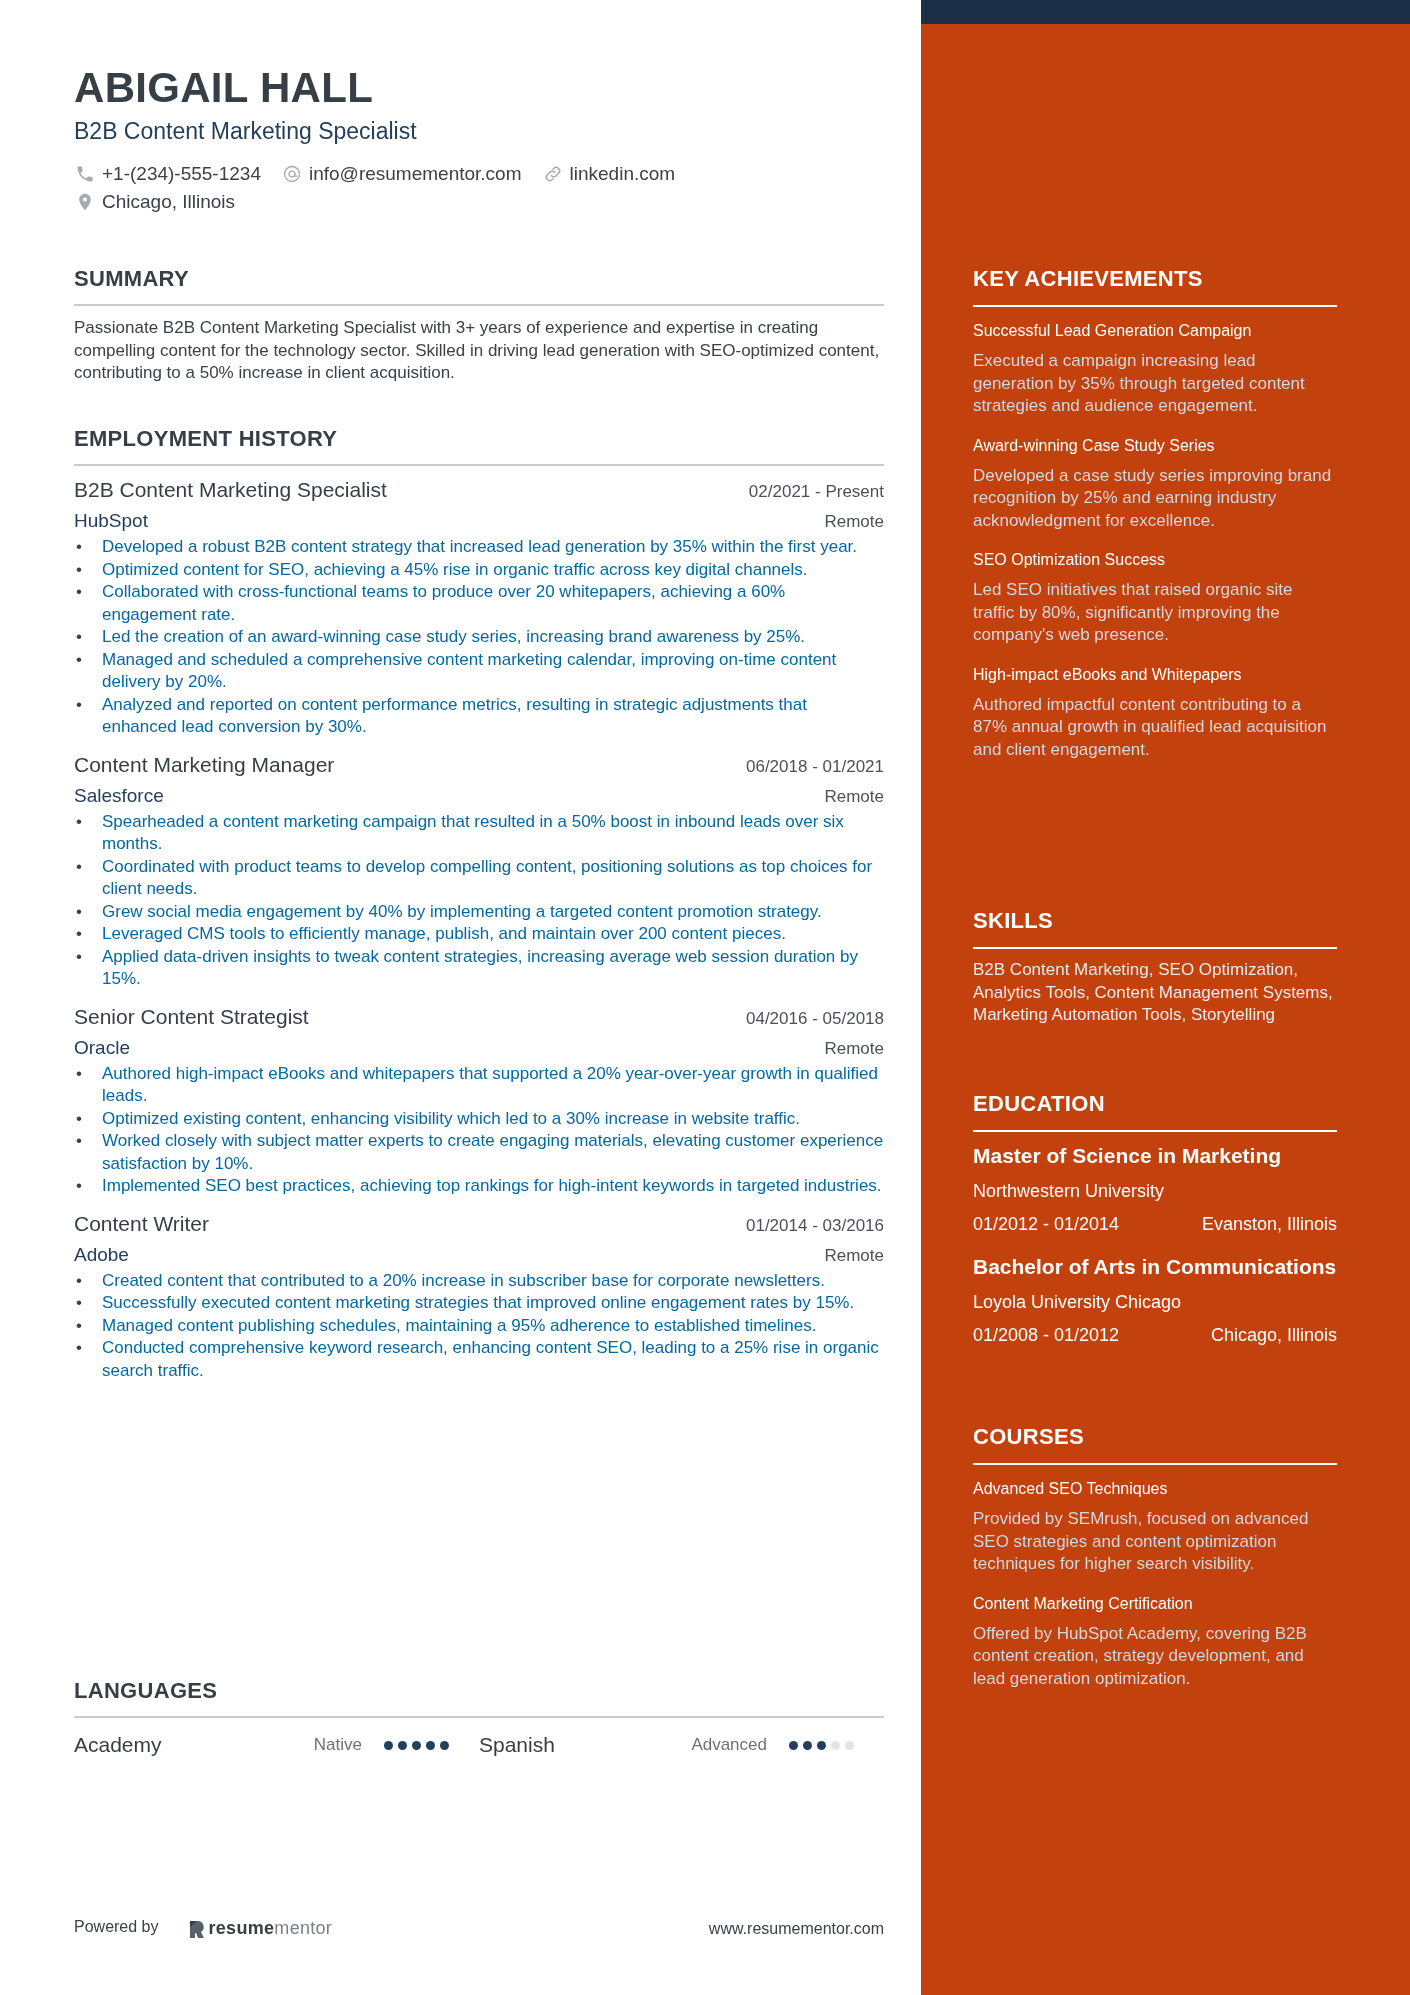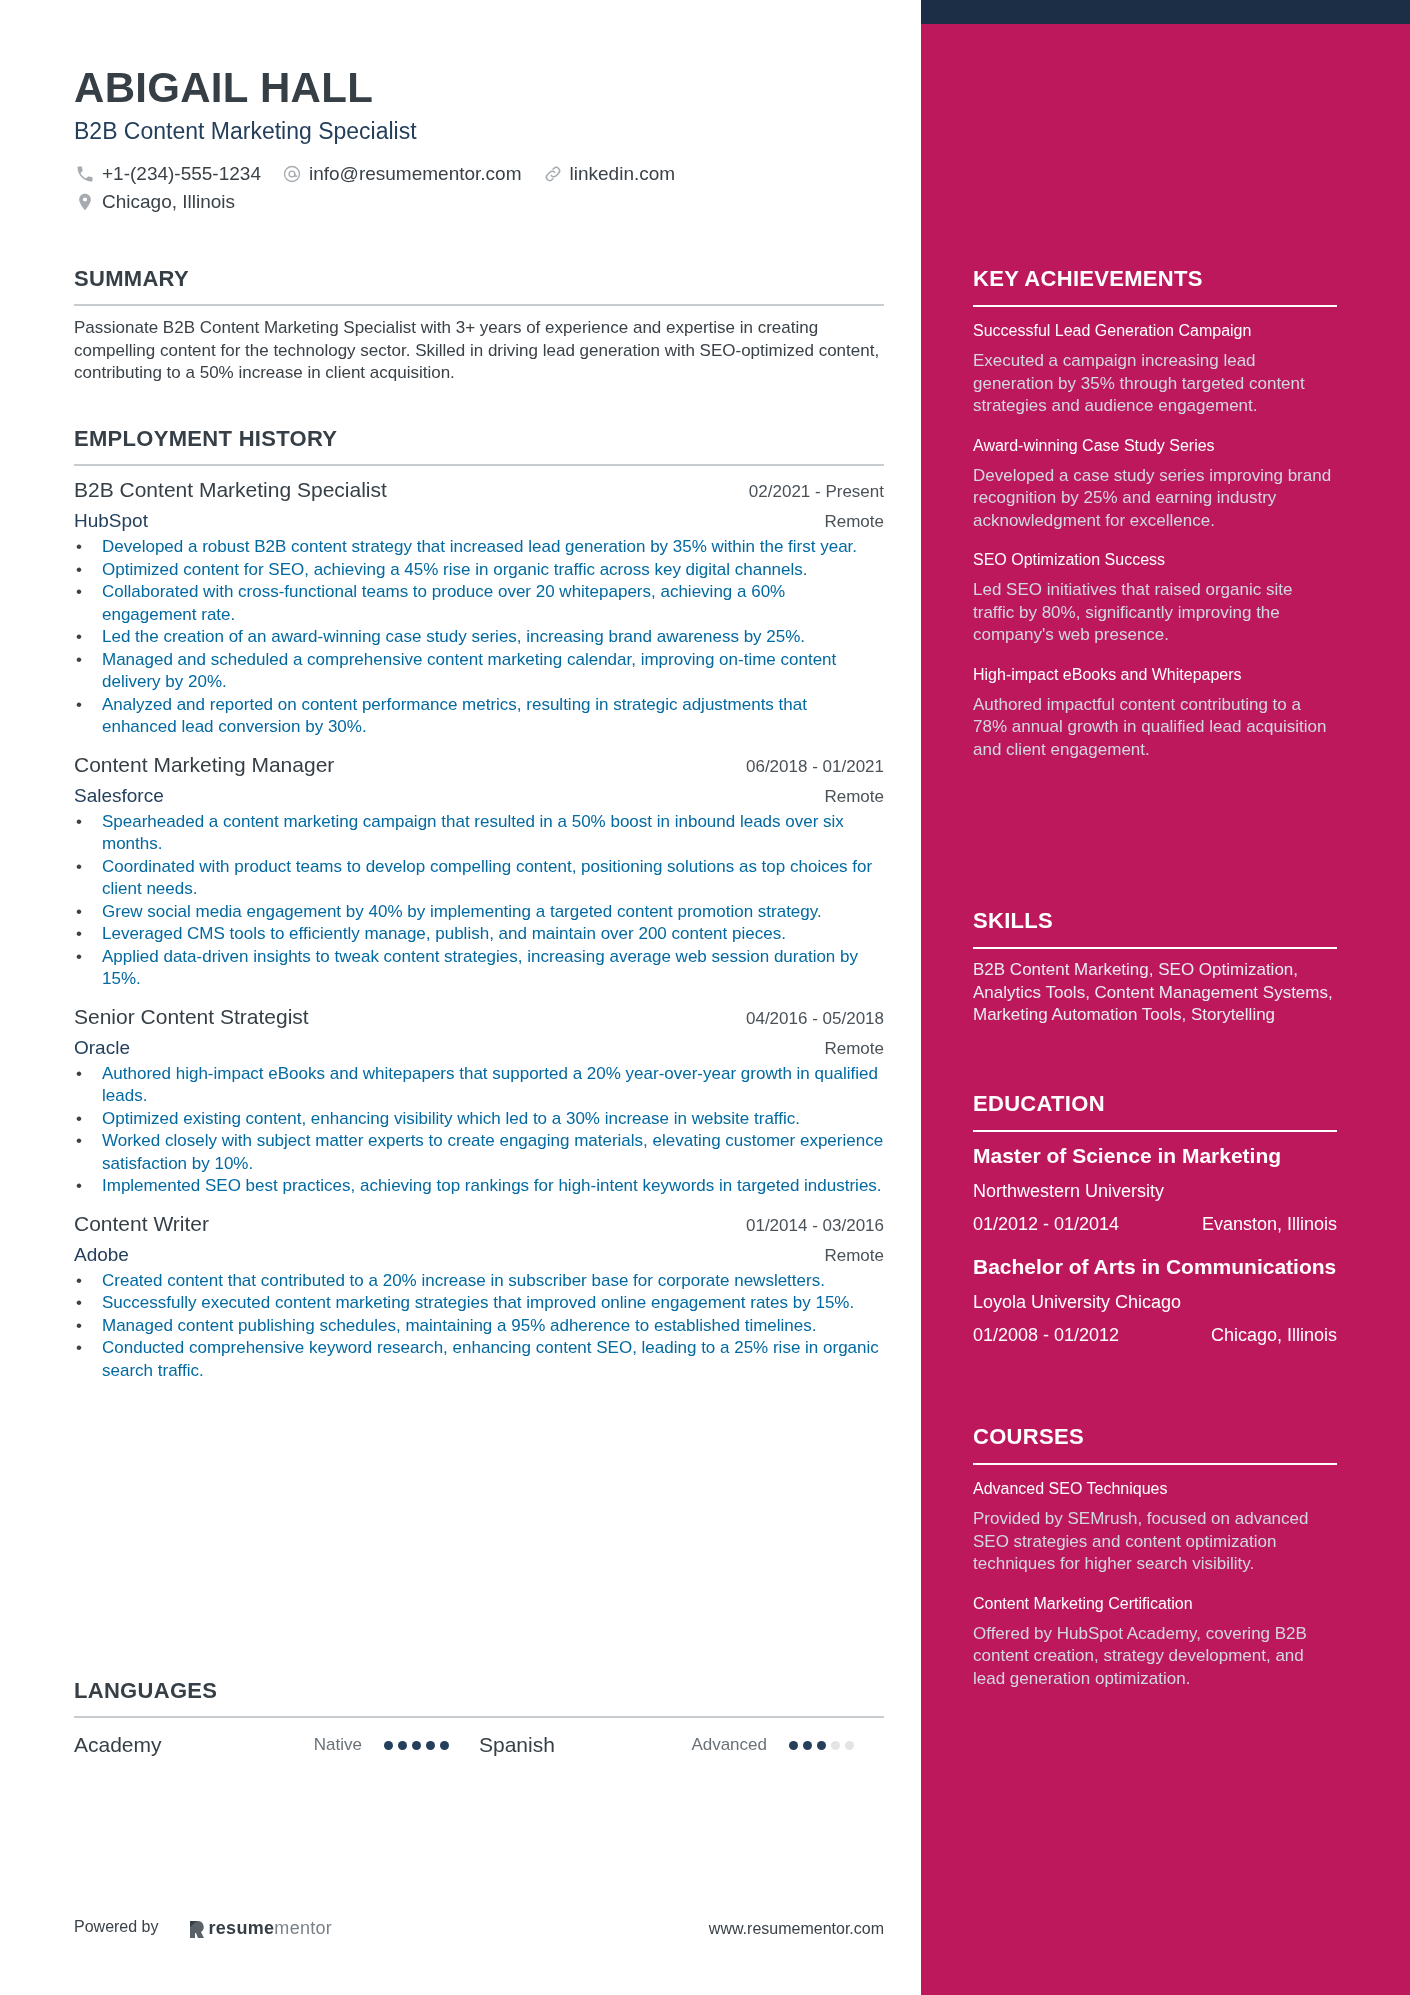--- a/index.html
+++ b/index.html
@@ -46,21 +46,21 @@
 
   .footer { position: absolute; top: 1918px; left: 74px; width: 810px; display: flex; align-items: center; justify-content: space-between; }
   .powered { display: flex; align-items: flex-start; font-size: 16px; color: #3a4248; }
   .brand { display: flex; align-items: center; margin-left: 30px; font-size: 18px; font-weight: 700; letter-spacing: 0.3px; }
   .brand .r { color: #363f45; }
   .brand .m { color: #7a8288; font-weight: 400; }
   .brand-logo { width: 16px; height: 20px; margin-right: 4px; }
   .site { font-size: 16px; color: #3a4248; }
 
   
-  .sidebar { position: absolute; left: 921px; top: 0; width: 489px; height: 1995px; background: #be185d; }
+  .sidebar { position: absolute; left: 921px; top: 0; width: 489px; height: 1995px; background: #c2410c; }
   .sidebar-top { position: absolute; left: 0; top: 0; width: 489px; height: 24px; background: #1b2e45; }
   .sb-inner { position: absolute; left: 52px; width: 364px; color: #ffffff; }
   .sb-h { font-size: 22px; color: #ffffff; letter-spacing: 0.3px; text-transform: uppercase; }
   .sb-rule { height: 2px; background: #ffffff; margin-top: 13px; }
   .ach-title { font-size: 16px; line-height: 27px; color: #ffffff; margin-top: 10px; }
   .ach-desc { font-size: 17px; line-height: 22.5px; color: #d2d8df; margin-top: 6px; }
   .ach { margin-bottom: 14px; }
   .skills-text { font-size: 17px; line-height: 22.5px; color: #e8ecf0; margin-top: 10px; }
   .edu-degree { font-size: 21px; line-height: 27px; font-weight: 700; color: #ffffff; margin-top: 10px; }
   .edu-school { font-size: 18px; color: #ffffff; margin-top: 12px; }
@@ -258,21 +258,21 @@
       <div class="ach">
         <div class="ach-title">Award-winning Case Study Series</div>
         <div class="ach-desc">Developed a case study series improving brand recognition by 25% and earning industry acknowledgment for excellence.</div>
       </div>
       <div class="ach">
         <div class="ach-title">SEO Optimization Success</div>
         <div class="ach-desc">Led SEO initiatives that raised organic site traffic by 80%, significantly improving the company's web presence.</div>
       </div>
       <div class="ach">
         <div class="ach-title">High-impact eBooks and Whitepapers</div>
-        <div class="ach-desc">Authored impactful content contributing to a 78% annual growth in qualified lead acquisition and client engagement.</div>
+        <div class="ach-desc">Authored impactful content contributing to a 87% annual growth in qualified lead acquisition and client engagement.</div>
       </div>
     </section>
 
     <section class="sb-inner" style="top:908px">
       <h2 class="sb-h">SKILLS</h2>
       <div class="sb-rule"></div>
       <div class="skills-text">B2B Content Marketing, SEO Optimization, Analytics Tools, Content Management Systems, Marketing Automation Tools, Storytelling</div>
     </section>
 
     <section class="sb-inner" style="top:1091px">

